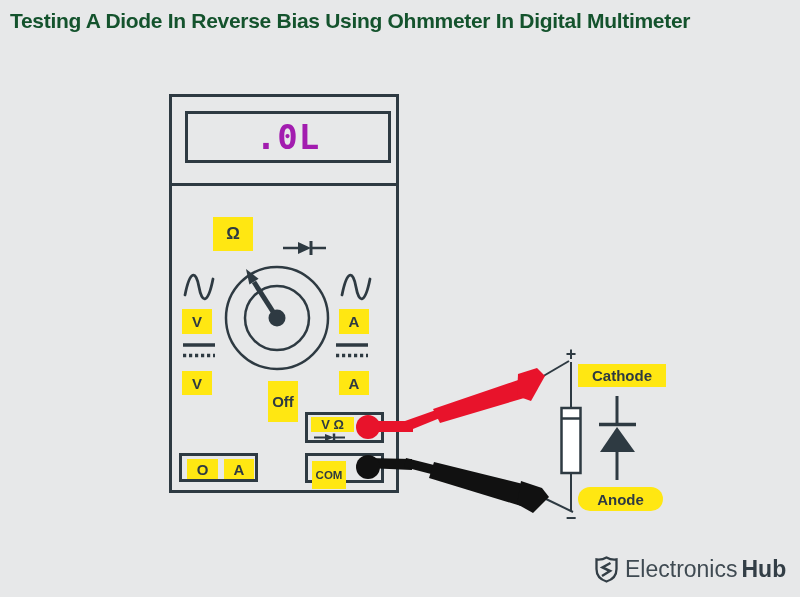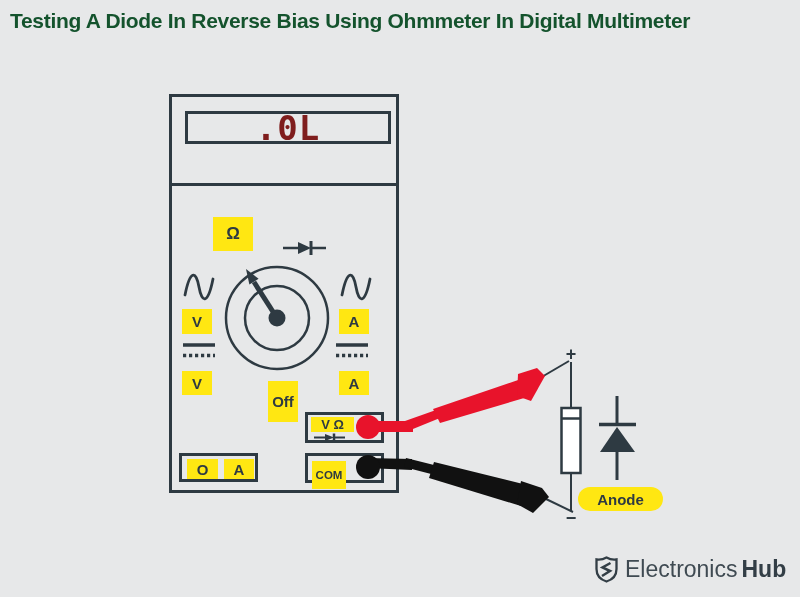--- a/index.html
+++ b/index.html
@@ -14,25 +14,25 @@
     left:10px;top:9px;width:784px;
     font-size:21px;font-weight:700;letter-spacing:-0.3px;
     color:#14532d;white-space:nowrap;
   }
   
   .meter{
     left:169px;top:94px;width:230px;height:399px;
     border:3px solid #2e3a42;box-sizing:border-box;z-index:1;
   }
   .display{
-    left:13px;top:14px;width:206px;height:33px;
+    left:13px;top:14px;width:206px;height:52px;
     border:3px solid #2e3a42;box-sizing:border-box;
     display:flex;align-items:center;justify-content:center;
     font-family:"DejaVu Sans Mono",monospace;
-    font-size:34px;font-weight:600;letter-spacing:1px;color:#7f1d1d;
+    font-size:34px;font-weight:600;letter-spacing:1px;color:#a21caf;
   }
   .separator{left:-3px;top:86px;width:224px;height:3px;background:#2e3a42;
     border-left:3px solid #2e3a42;border-right:3px solid #2e3a42;}
   .ylabel{
     background:#ffe712;color:#2e3a42;font-weight:700;
     display:flex;align-items:center;justify-content:center;
     box-sizing:border-box;
   }
   .jackbox{border:3px solid #2e3a42;box-sizing:border-box;}
   
@@ -150,20 +150,21 @@
       <polygon points="406,458 438,466 435,475 404,467"></polygon>
       <polygon points="434,462 527,485 521,506 429,478"></polygon>
       <polygon points="521,481 542,488 549,497 533,513 517,504"></polygon>
       <circle cx="368" cy="467" r="12"></circle>
     </g>
   </svg>
 
   <div class="abs sign" style="left:561px;top:344px;width:20px;height:20px;">+</div>
   <div class="abs sign" style="left:561px;top:508px;width:20px;height:20px;">−</div>
 
+  <div class="abs ylabel bigtag" style="left:578px;top:364px;width:88px;height:23px;">Cathode</div>
   <div class="abs ylabel bigtag" style="left:578px;top:487px;width:85px;height:24px;border-radius:12px;">Anode</div>
 
   <div class="abs logo">
     <svg width="23" height="27" viewBox="0 0 23 27">
       <path d="M11.5,1.5 C14.5,3.2 18.5,3.8 21.5,3.4 L21.5,13 C21.5,19.5 17,23.8 11.5,25.5 C6,23.8 1.5,19.5 1.5,13 L1.5,3.4 C4.5,3.8 8.5,3.2 11.5,1.5 Z" fill="none" stroke="#333e46" stroke-width="2.3"></path>
       <path d="M15.5,7 L7.5,11.5 L15,15 L7,20" fill="none" stroke="#333e46" stroke-width="2.5"></path>
     </svg>
     <span class="logo-text"><span>Electronics</span><b>Hub</b></span>
   </div>
 

